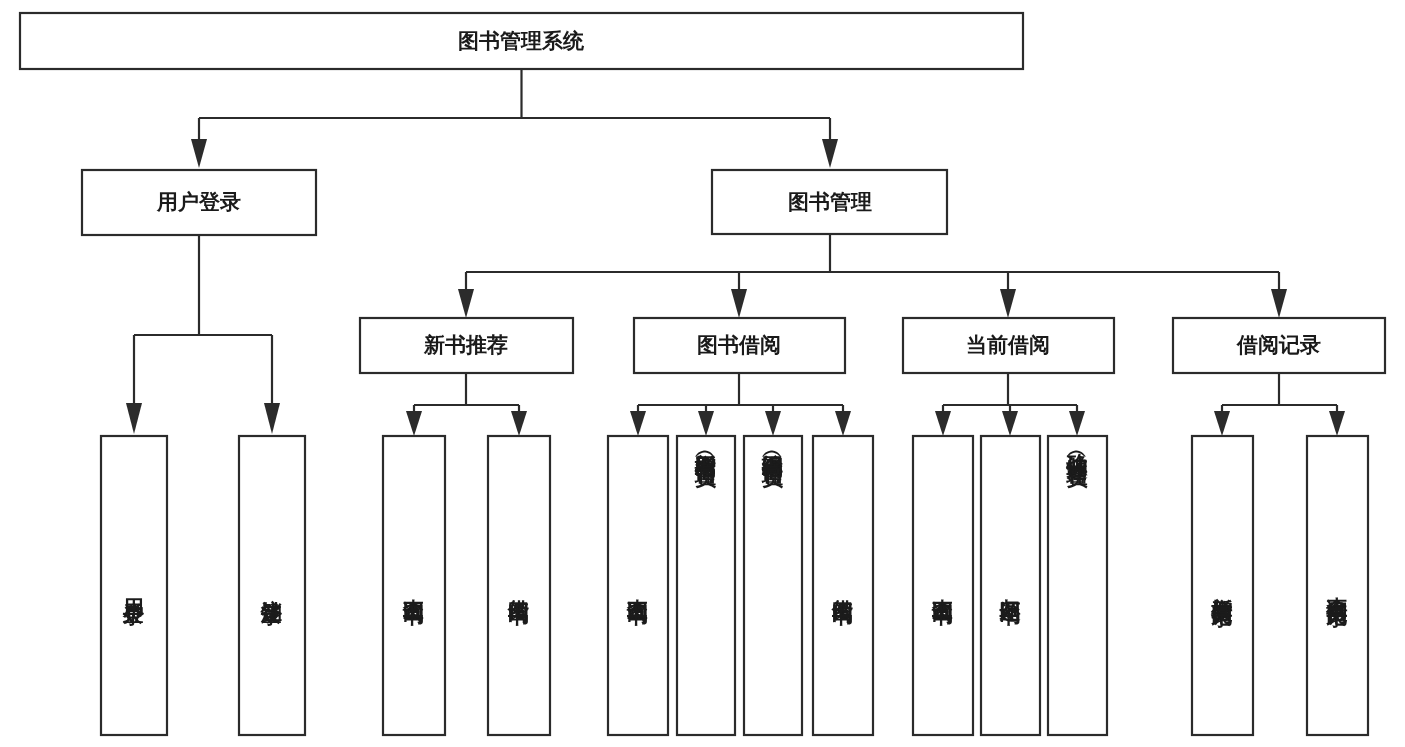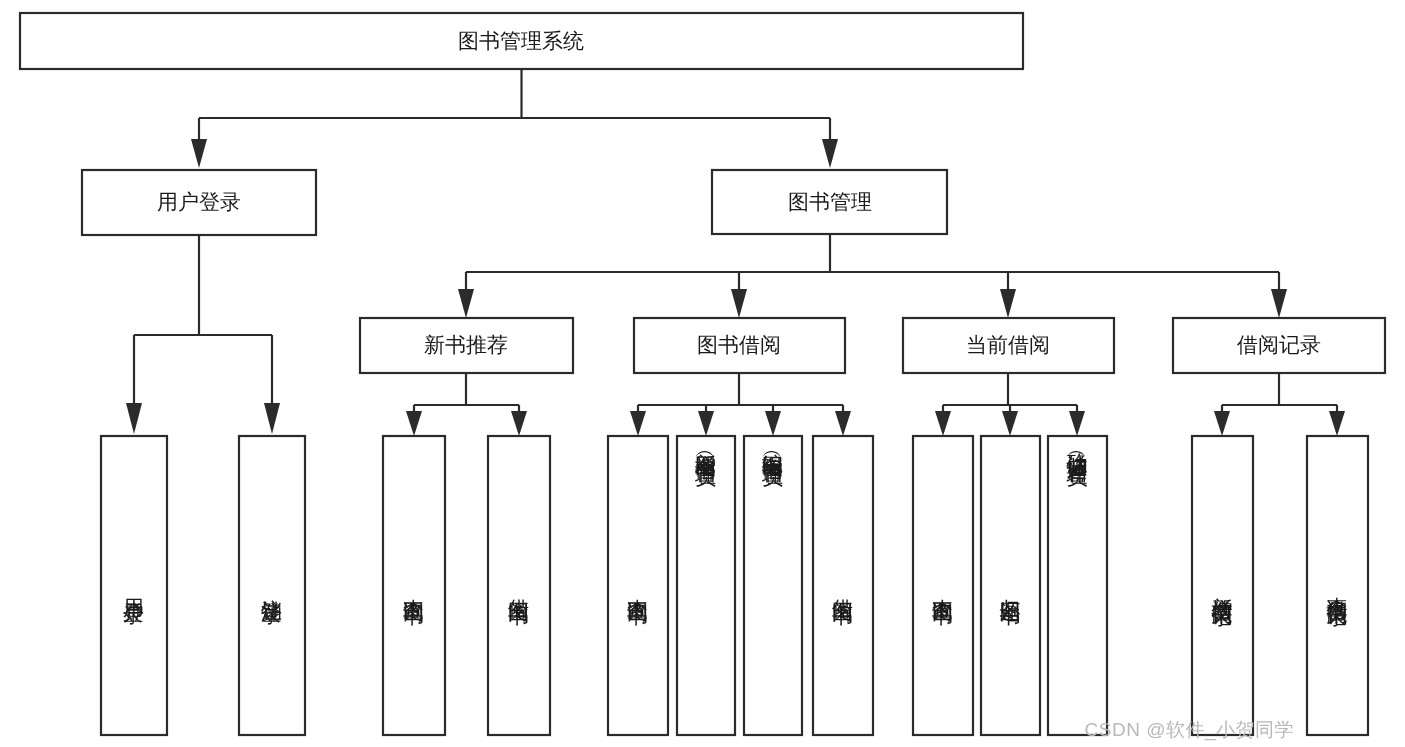--- a/index.html
+++ b/index.html
@@ -11,20 +11,21 @@
     width: 1405px;
     height: 747px;
     font-family: "Liberation Sans", "DejaVu Sans", sans-serif;
     overflow: hidden;
   }
   #diagram-root {
     position: relative;
     width: 1302px;
     height: 747px;
     background: #ffffff;
+    font-weight: bold;
   }
   svg#tree-svg {
     position: absolute;
     left: 0;
     top: 0;
     width: 1405px;
     height: 747px;
     display: block;
   }
   .node-box {
@@ -231,14 +232,13 @@
     <span>确认归还（管理员）</span>
   </div>
 
   <div class="vlabel-wrap" style="left:1192px; top:436px; width:61px; height:299px;">
     <span>新增借阅记录</span>
   </div>
   <div class="vlabel-wrap" style="left:1307px; top:436px; width:61px; height:299px;">
     <span>查询借阅记录</span>
   </div>
 
-  <div id="watermark">CSDN @软件_小贺同学</div>
 </div>
 
 </body></html>

